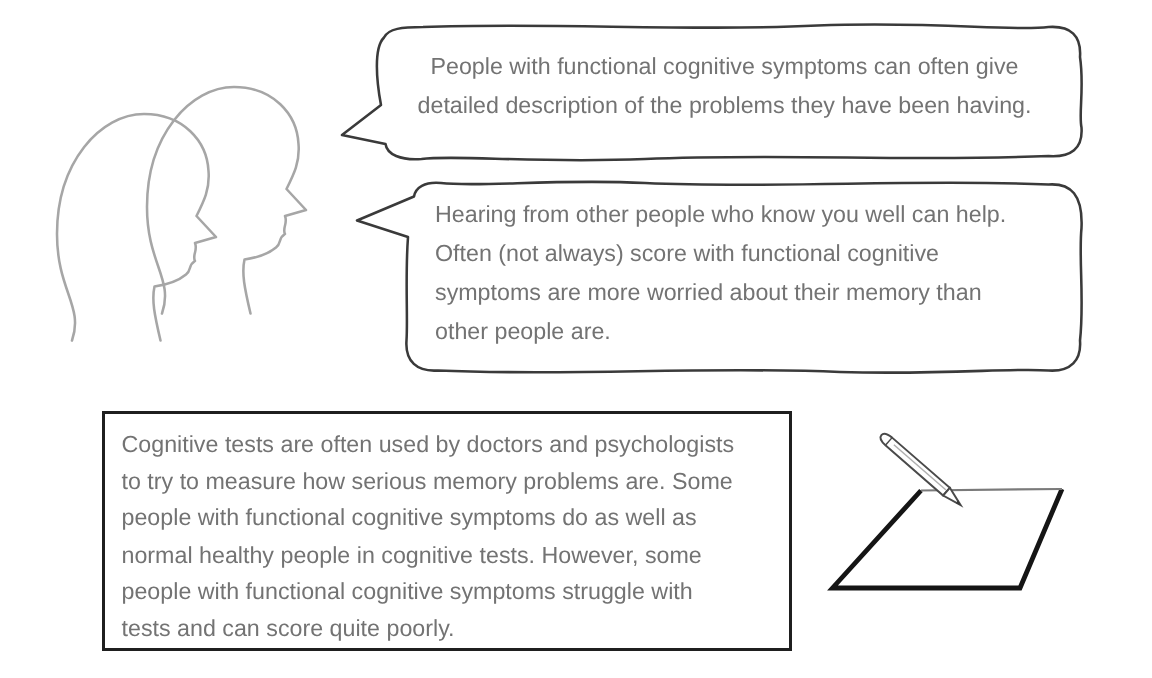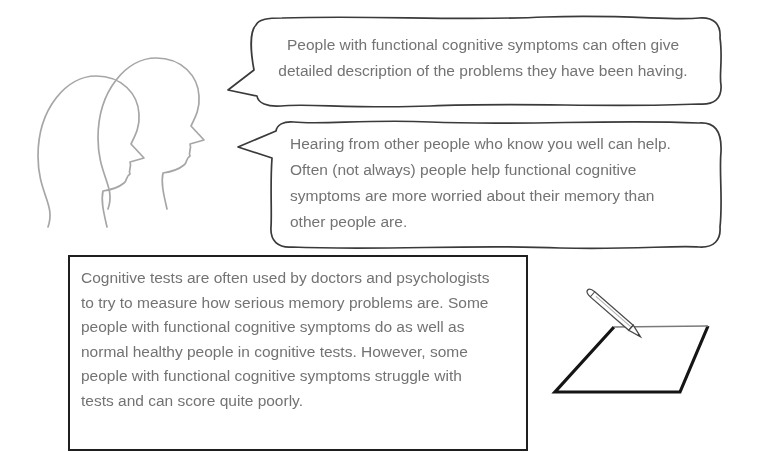--- a/index.html
+++ b/index.html
@@ -38,23 +38,23 @@
   }
   .bubble2-text {
     left: 290px;
     top: 131px;
     width: 424px;
     text-align: left;
   }
   .info-box {
     position: absolute;
     left: 68px;
-    top: 255px;
+    top: 274px;
     width: 460px;
-    height: 196px;
+    height: 160px;
     border: 2px solid #1f1f1f;
     box-sizing: border-box;
     background: #ffffff;
     z-index: 1;
   }
   .info-box .textblock {
     position: absolute;
     left: 11px;
     top: 9px;
     width: 438px;
@@ -114,21 +114,21 @@
         <path d="M 53 -3.4 L 66 0.6 L 53 3.4 Z" fill="#ffffff" stroke="#4a4a4a" stroke-width="1.3"></path>
         <path d="M 62.5 -0.8 L 66 0.6 L 62.8 1.7 Z" fill="#3a3a3a"></path>
       </g>
     </g>
   </svg>
 
   <div class="textblock bubble1-text">People with functional cognitive symptoms can often give
 detailed description of the problems they have been having.</div>
 
   <div class="textblock bubble2-text">Hearing from other people who know you well can help.
-Often (not always) people help functional cognitive
+Often (not always) score with functional cognitive
 symptoms are more worried about their memory than
 other people are.</div>
 
   <div class="info-box">
     <div class="textblock">Cognitive tests are often used by doctors and psychologists
 to try to measure how serious memory problems are. Some
 people with functional cognitive symptoms do as well as
 normal healthy people in cognitive tests. However, some
 people with functional cognitive symptoms struggle with
 tests and can score quite poorly.</div>

